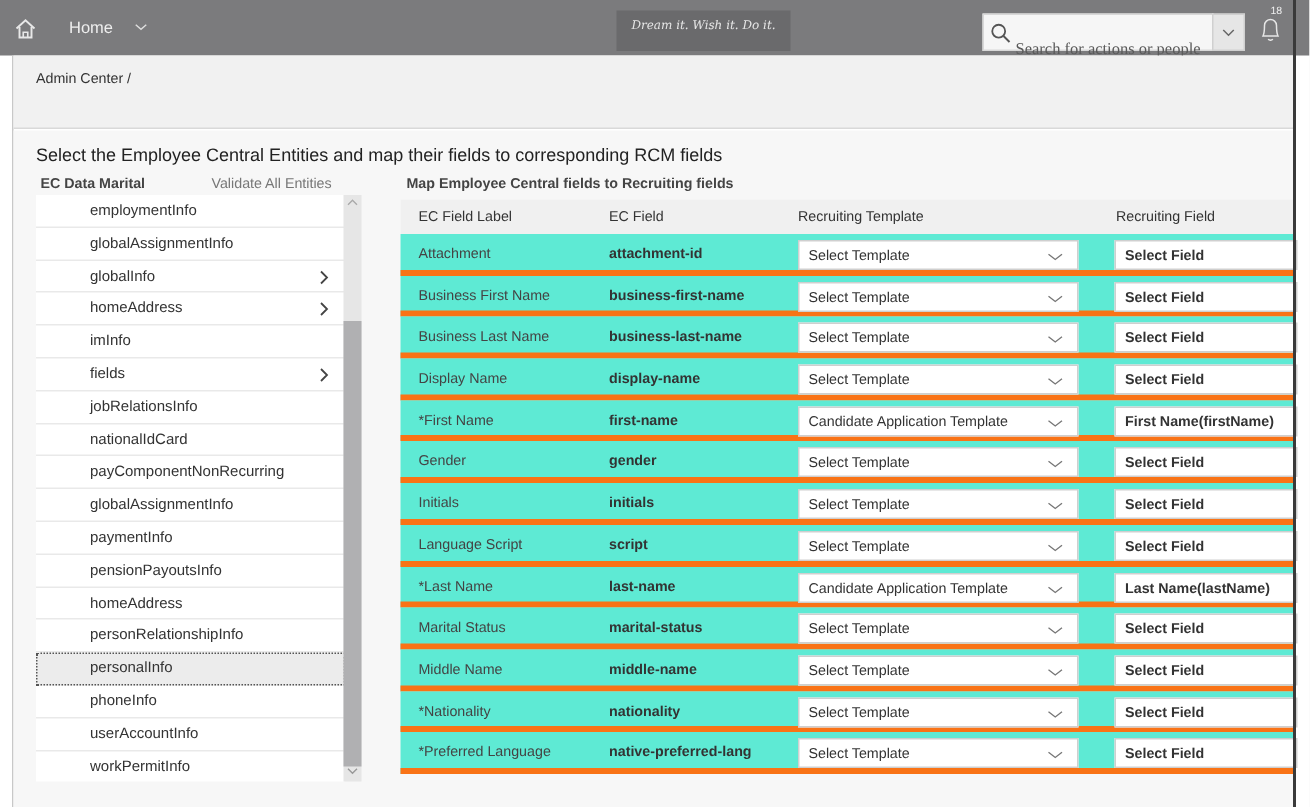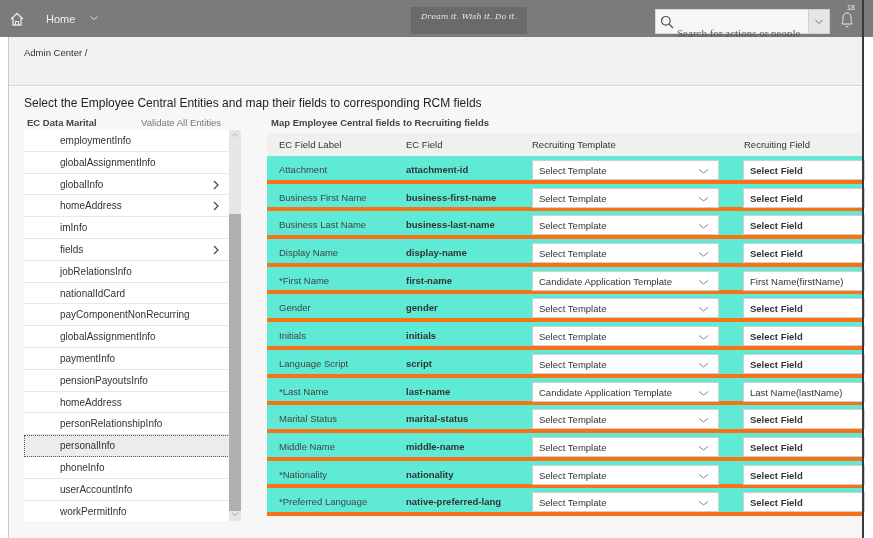--- a/index.html
+++ b/index.html
@@ -84,21 +84,21 @@
   .trow .tpl {
     position: absolute; left: 265px; top: 4px; width: 187px; height: 20px;
     border: 1px solid #cfcfcf; background: #fff; cursor: pointer;
   }
   .trow .tpl .val { position: absolute; left: 6px; top: 4px; color: #333; font-size: 9.5px; }
   .trow .tpl svg { position: absolute; left: 165px; top: 7px; }
   .trow .rf {
     position: absolute; left: 476px; top: 4px; width: 122px; height: 20px;
     border: 1px solid #cfcfcf; background: #fff; cursor: pointer;
   }
-  .trow .rf .val { position: absolute; left: 6px; top: 4px; color: #333; font-size: 9.5px; }
+  .trow .rf .val { position: absolute; left: 6px; top: 4px; color: #333; font-size: 9.5px; font-weight: bold; }
   .trow .rf .val.sel { font-weight: bold; }
 </style>
 </head>
 <body>
 
 <div class="shell">
   <svg class="home-icon" viewBox="0 0 16 16">
     <path d="M2 8 L8 2.5 L14 8" fill="none" stroke="#e8e8e8" stroke-width="1.3"></path>
     <path d="M4 7 V14 H12 V7" fill="none" stroke="#e8e8e8" stroke-width="1.3"></path>
     <path d="M6.5 14 V10.5 H9.5 V14" fill="none" stroke="#e8e8e8" stroke-width="1.1"></path>

